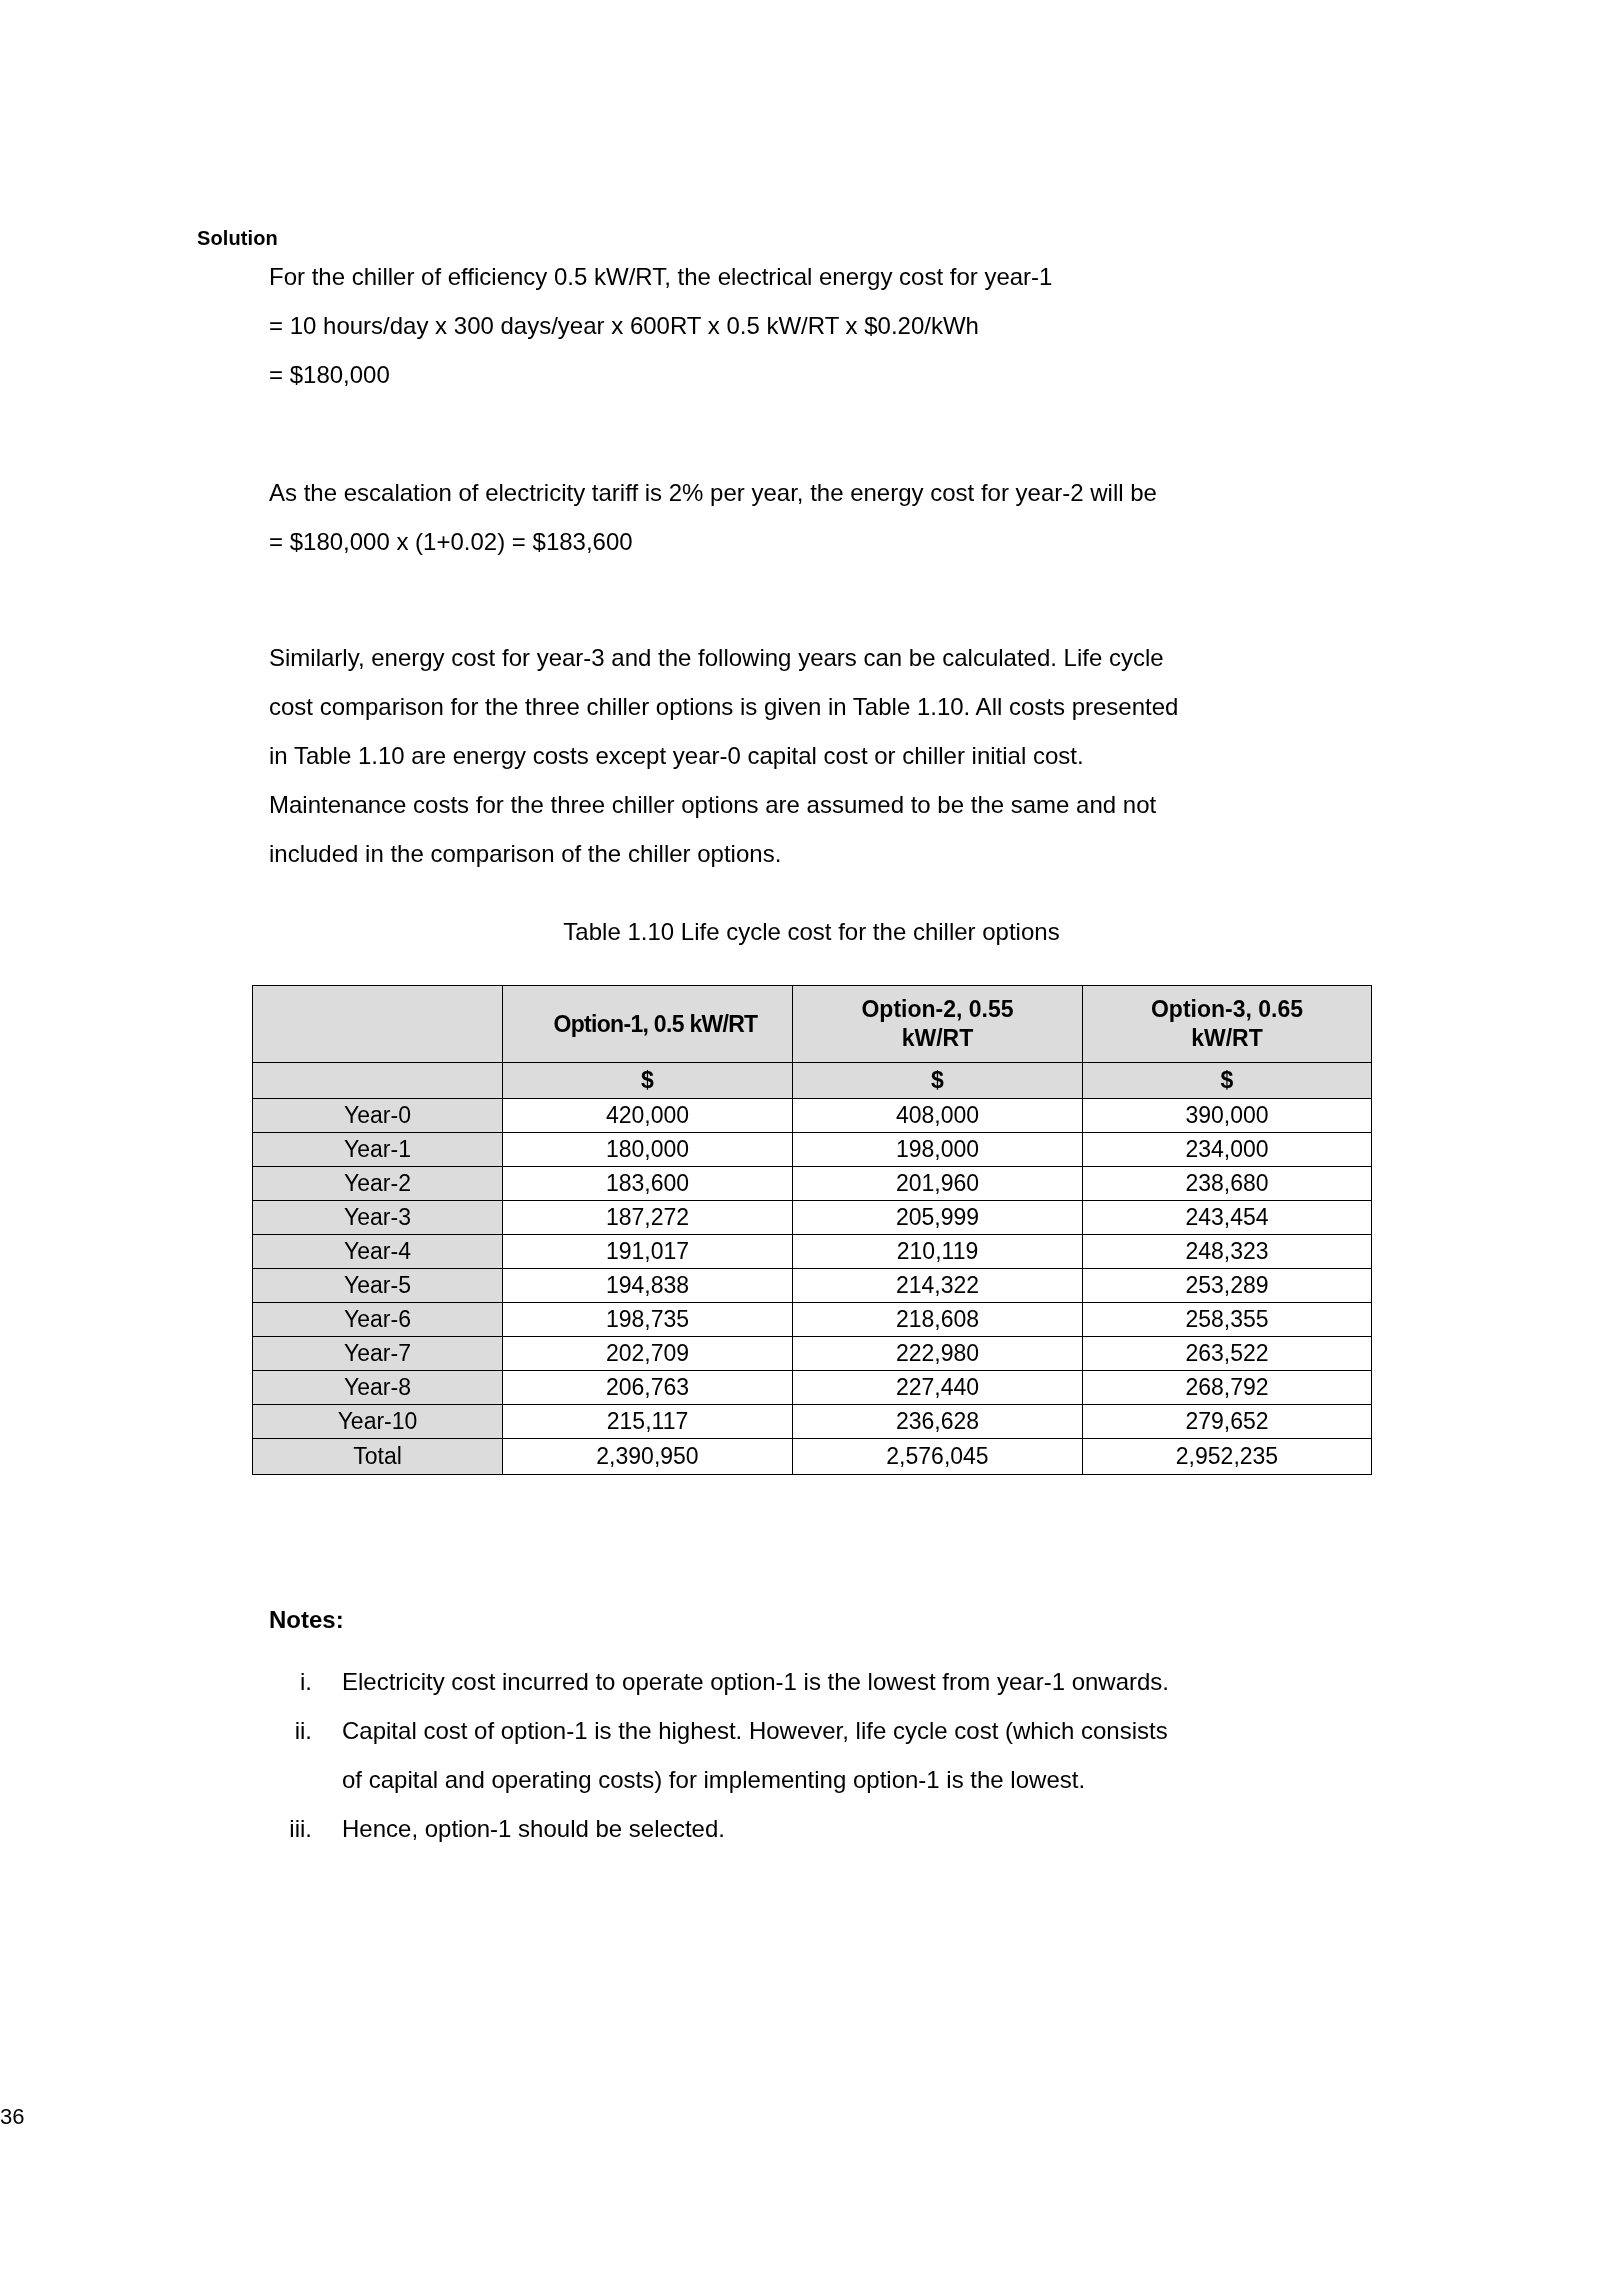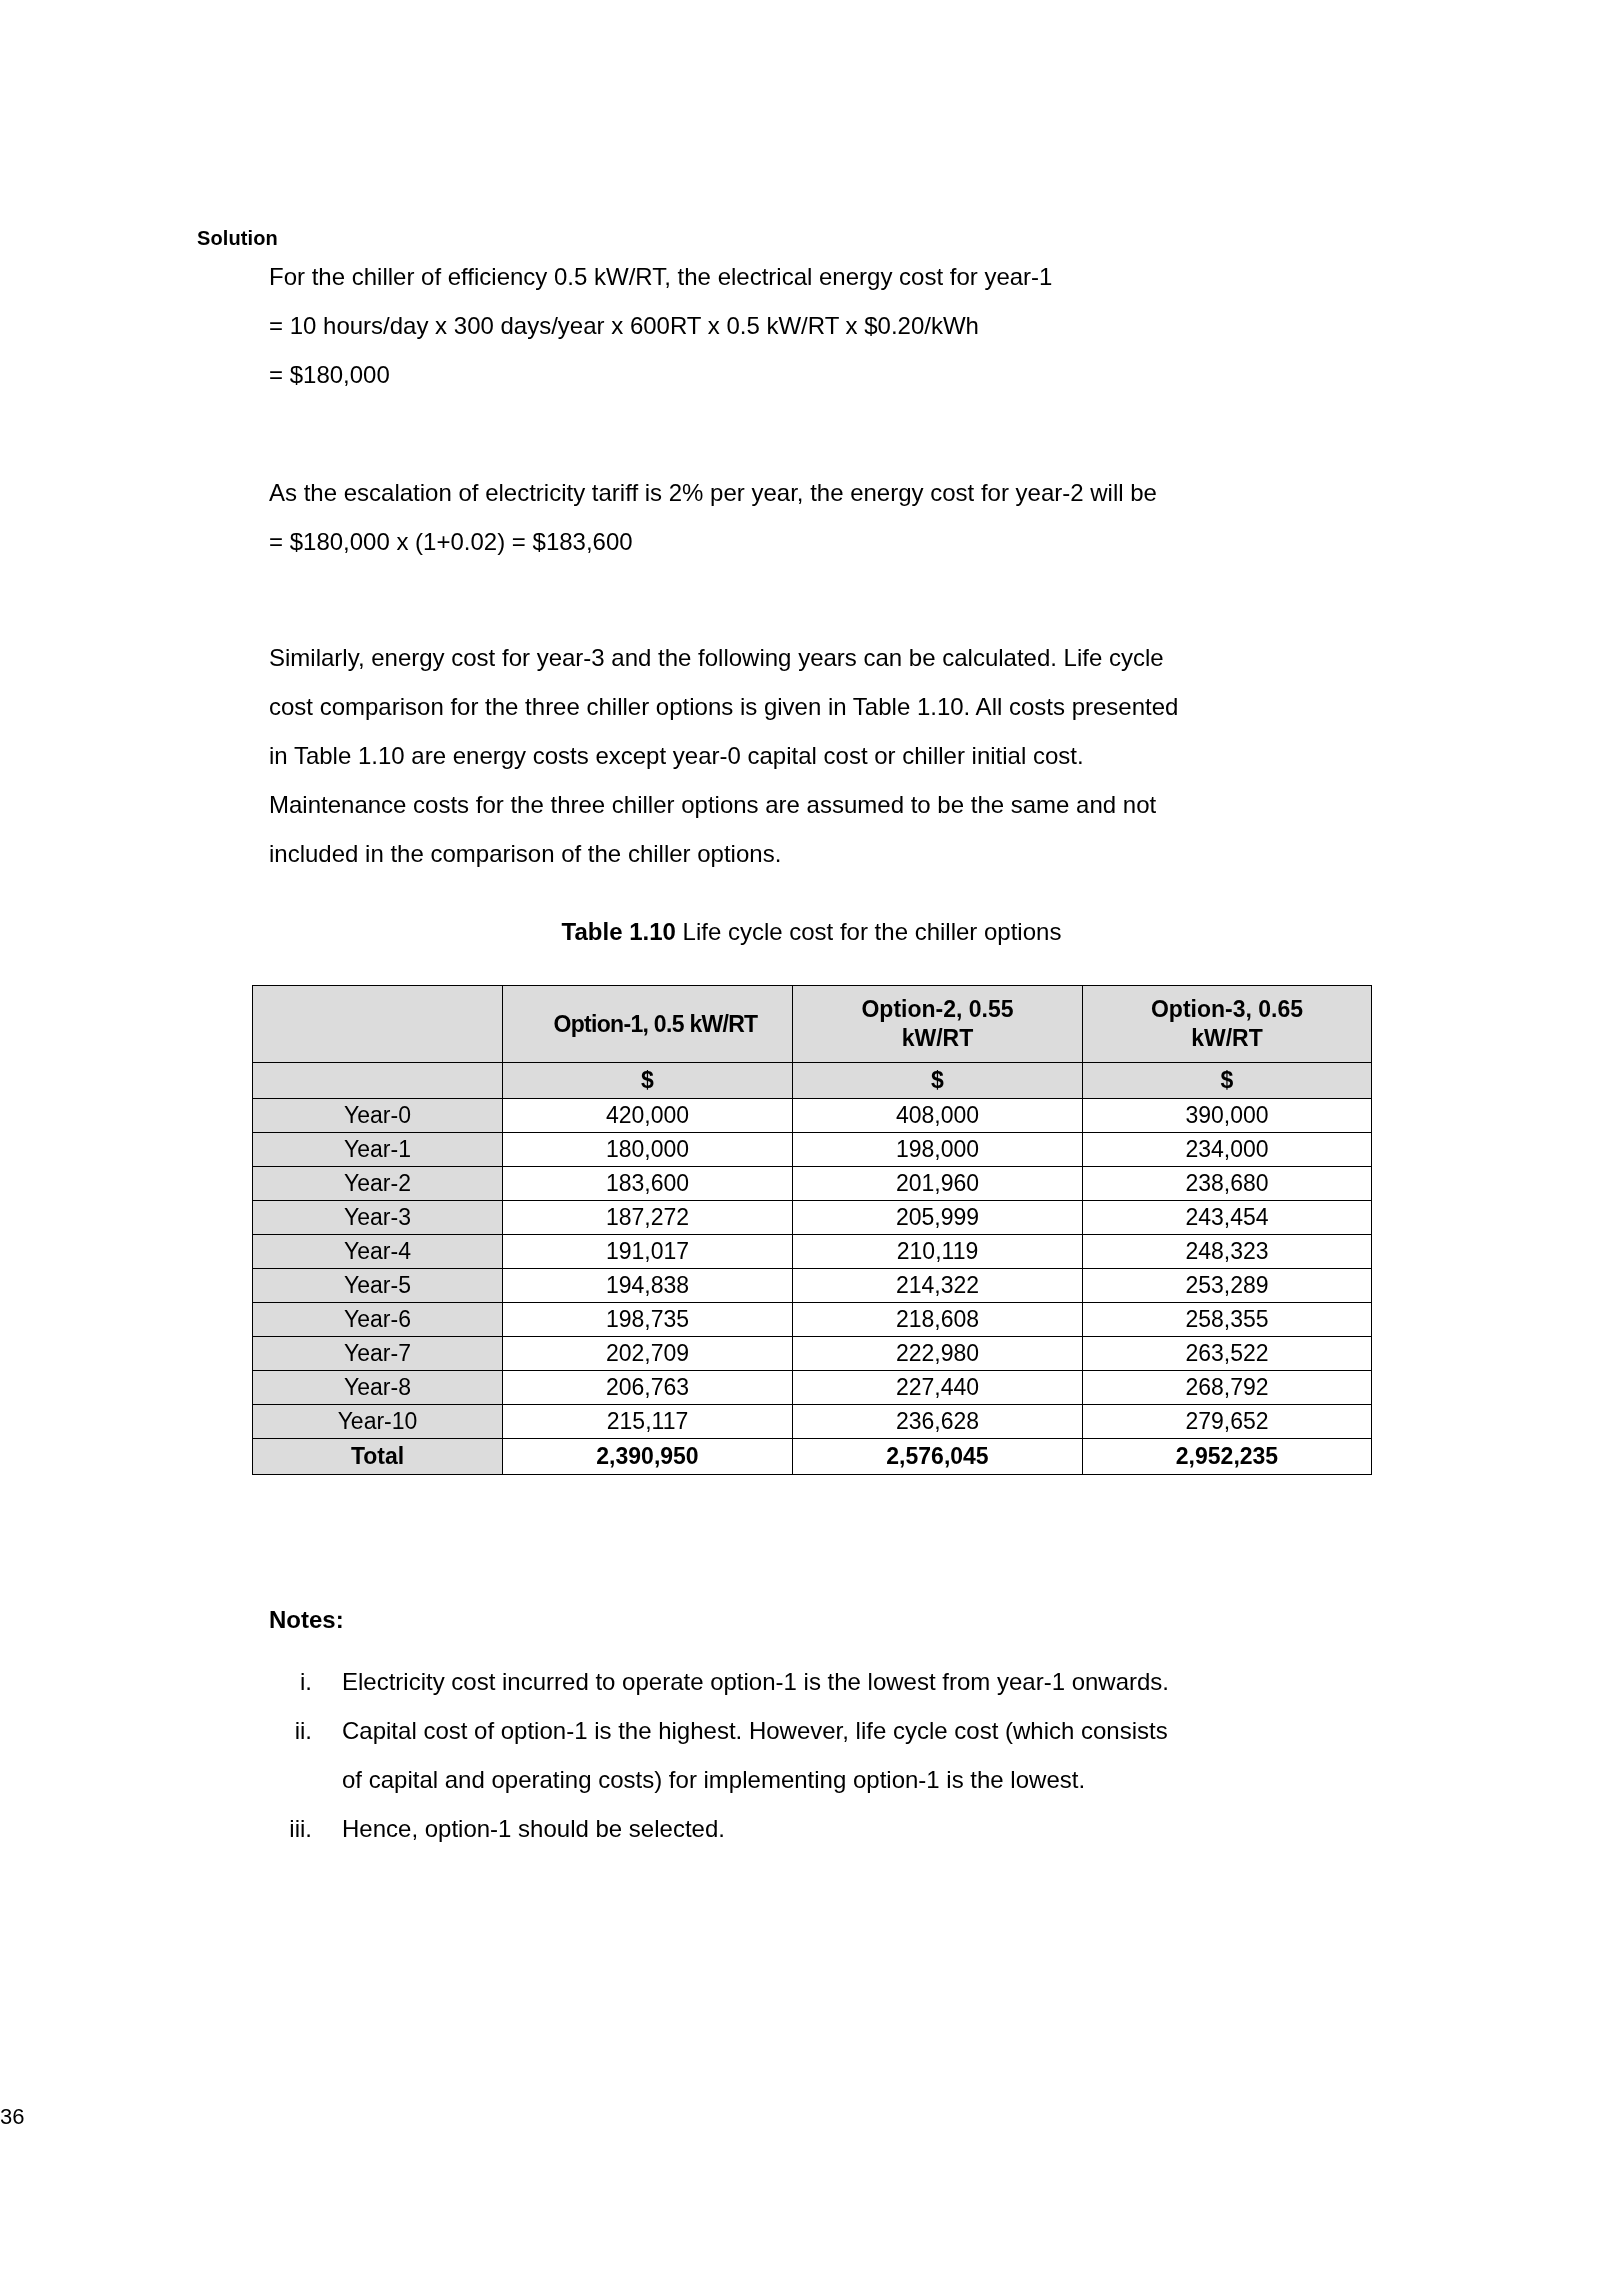--- a/index.html
+++ b/index.html
@@ -60,21 +60,21 @@
 
   
   .table-caption {
     position: absolute;
     left: 252px;
     width: 1119px;
     top: 918px;
     text-align: center;
     font-size: 24px;
   }
-  .table-caption b { font-weight: bold; }
+  .table-caption b { font-weight: normal; }
 
   
   .lcc-table {
     position: absolute;
     left: 252px;
     top: 985px;
     width: 1119px;
     border-collapse: collapse;
     font-size: 23px;
     table-layout: fixed;
@@ -106,21 +106,21 @@
 
   .unit-row td {
     height: 35px;
     background: #dcdcdc;
     font-weight: bold;
   }
 
   .data-row td { height: 33px; background: #ffffff; }
   .data-row td.year-cell { background: #dcdcdc; }
   .data-row.bold td { font-weight: normal; }
-  .total-row td { height: 35px; background: #ffffff; font-weight: bold; }
+  .total-row td { height: 35px; background: #ffffff; font-weight: normal; }
   .total-row td.year-cell { background: #dcdcdc; }
 
   
   .notes-title {
     position: absolute;
     left: 269px;
     top: 1606px;
     font-size: 24px;
     font-weight: bold;
   }

